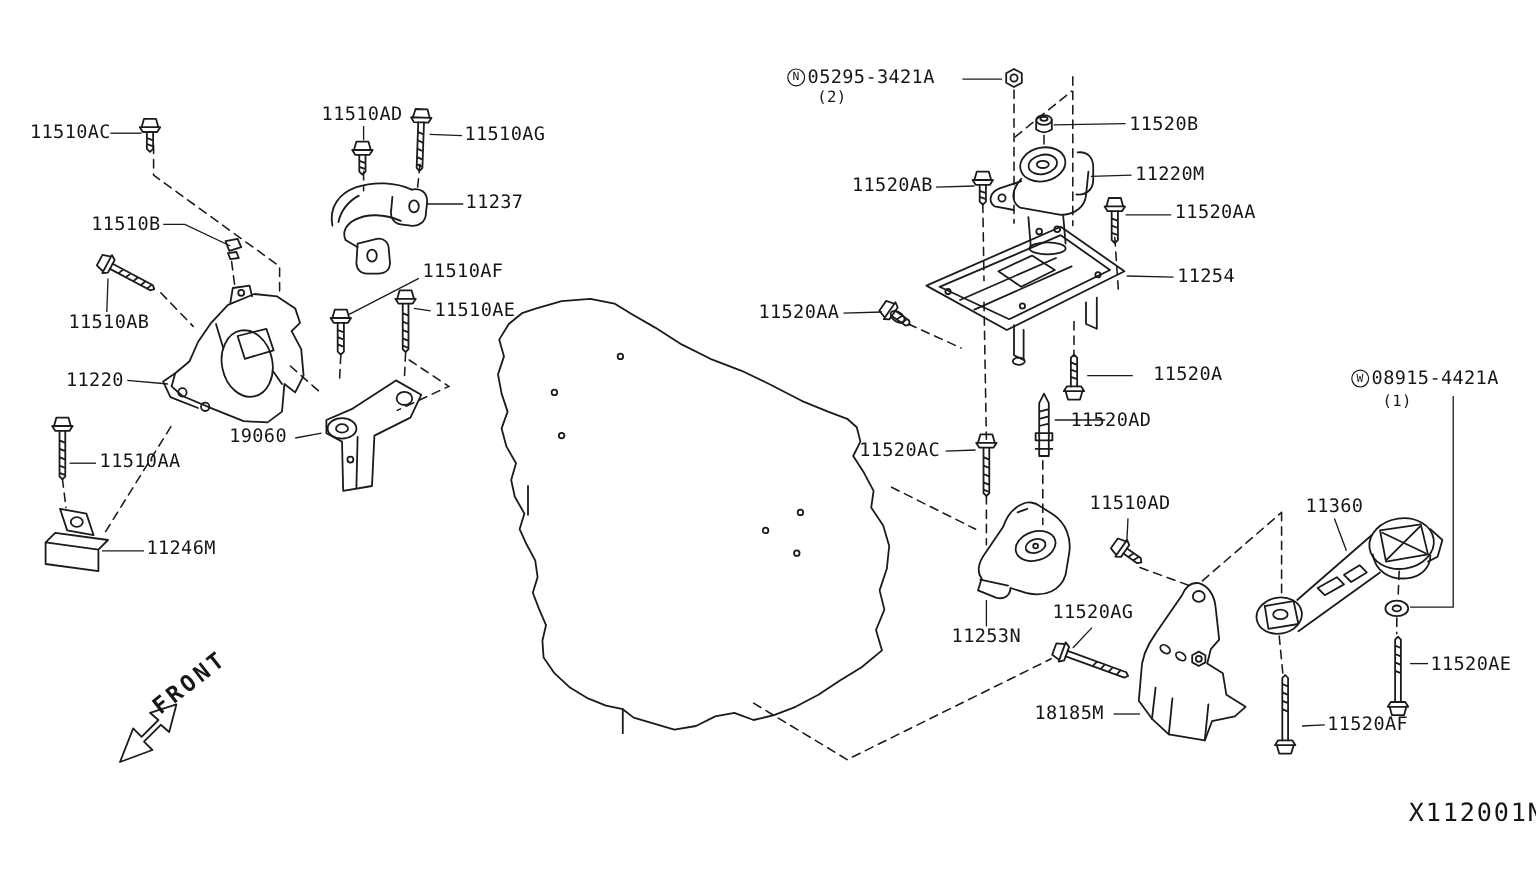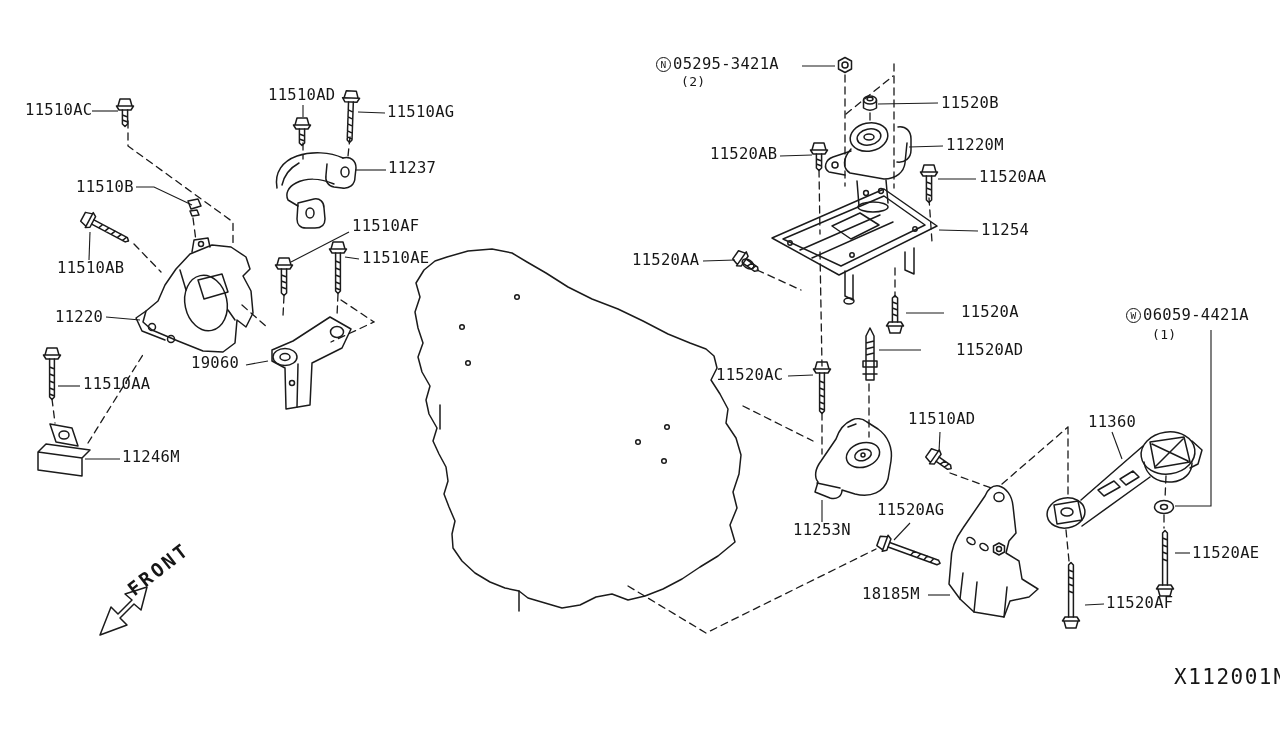--- a/index.html
+++ b/index.html
@@ -285,31 +285,31 @@
 </div>
 <div class="lbl sub" style="left:681px;top:75px">(2)</div>
 
 <div class="lbl" style="left:941px;top:96px">11520B</div>
 <div class="lbl" style="left:710px;top:147px">11520AB</div>
 <div class="lbl" style="left:946px;top:138px">11220M</div>
 <div class="lbl" style="left:979px;top:170px">11520AA</div>
 <div class="lbl" style="left:981px;top:223px">11254</div>
 <div class="lbl" style="left:632px;top:253px">11520AA</div>
 <div class="lbl" style="left:961px;top:305px">11520A</div>
-<div class="lbl" style="left:956px;top:343px">11520AD</div>
+<div class="lbl" style="left:892px;top:343px">11520AD</div>
 <div class="lbl" style="left:716px;top:368px">11520AC</div>
 <div class="lbl" style="left:908px;top:412px">11510AD</div>
 <div class="lbl" style="left:793px;top:523px">11253N</div>
 <div class="lbl" style="left:877px;top:503px">11520AG</div>
 <div class="lbl" style="left:862px;top:587px">18185M</div>
 <div class="lbl" style="left:1088px;top:415px">11360</div>
 
 <div class="lbl hw" style="left:1126px;top:308px">
   <span class="circ">W</span>
-  <span>06059-4421A</span>
+  <span>08915-4421A</span>
 </div>
 <div class="lbl sub" style="left:1152px;top:328px">(1)</div>
 
 <div class="lbl" style="left:1192px;top:546px">11520AE</div>
 <div class="lbl" style="left:1106px;top:596px">11520AF</div>
 
 <div class="lbl code" style="left:1174px;top:667px">X112001N</div>
 <div class="lbl front" style="left:136px;top:580px">FRONT</div>
 
 </div>

